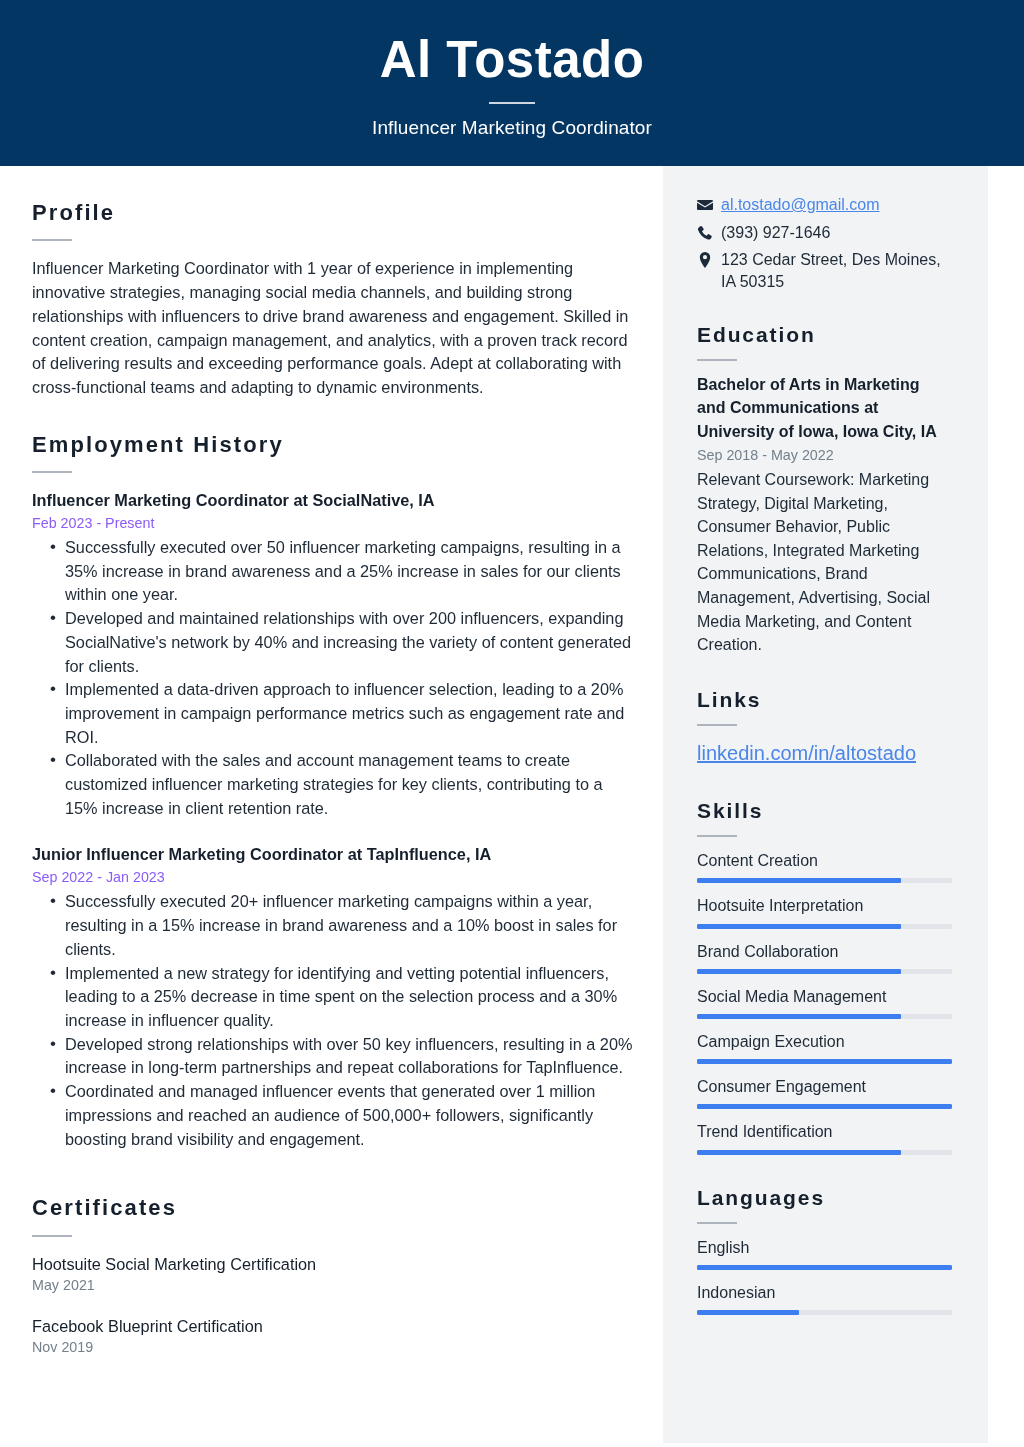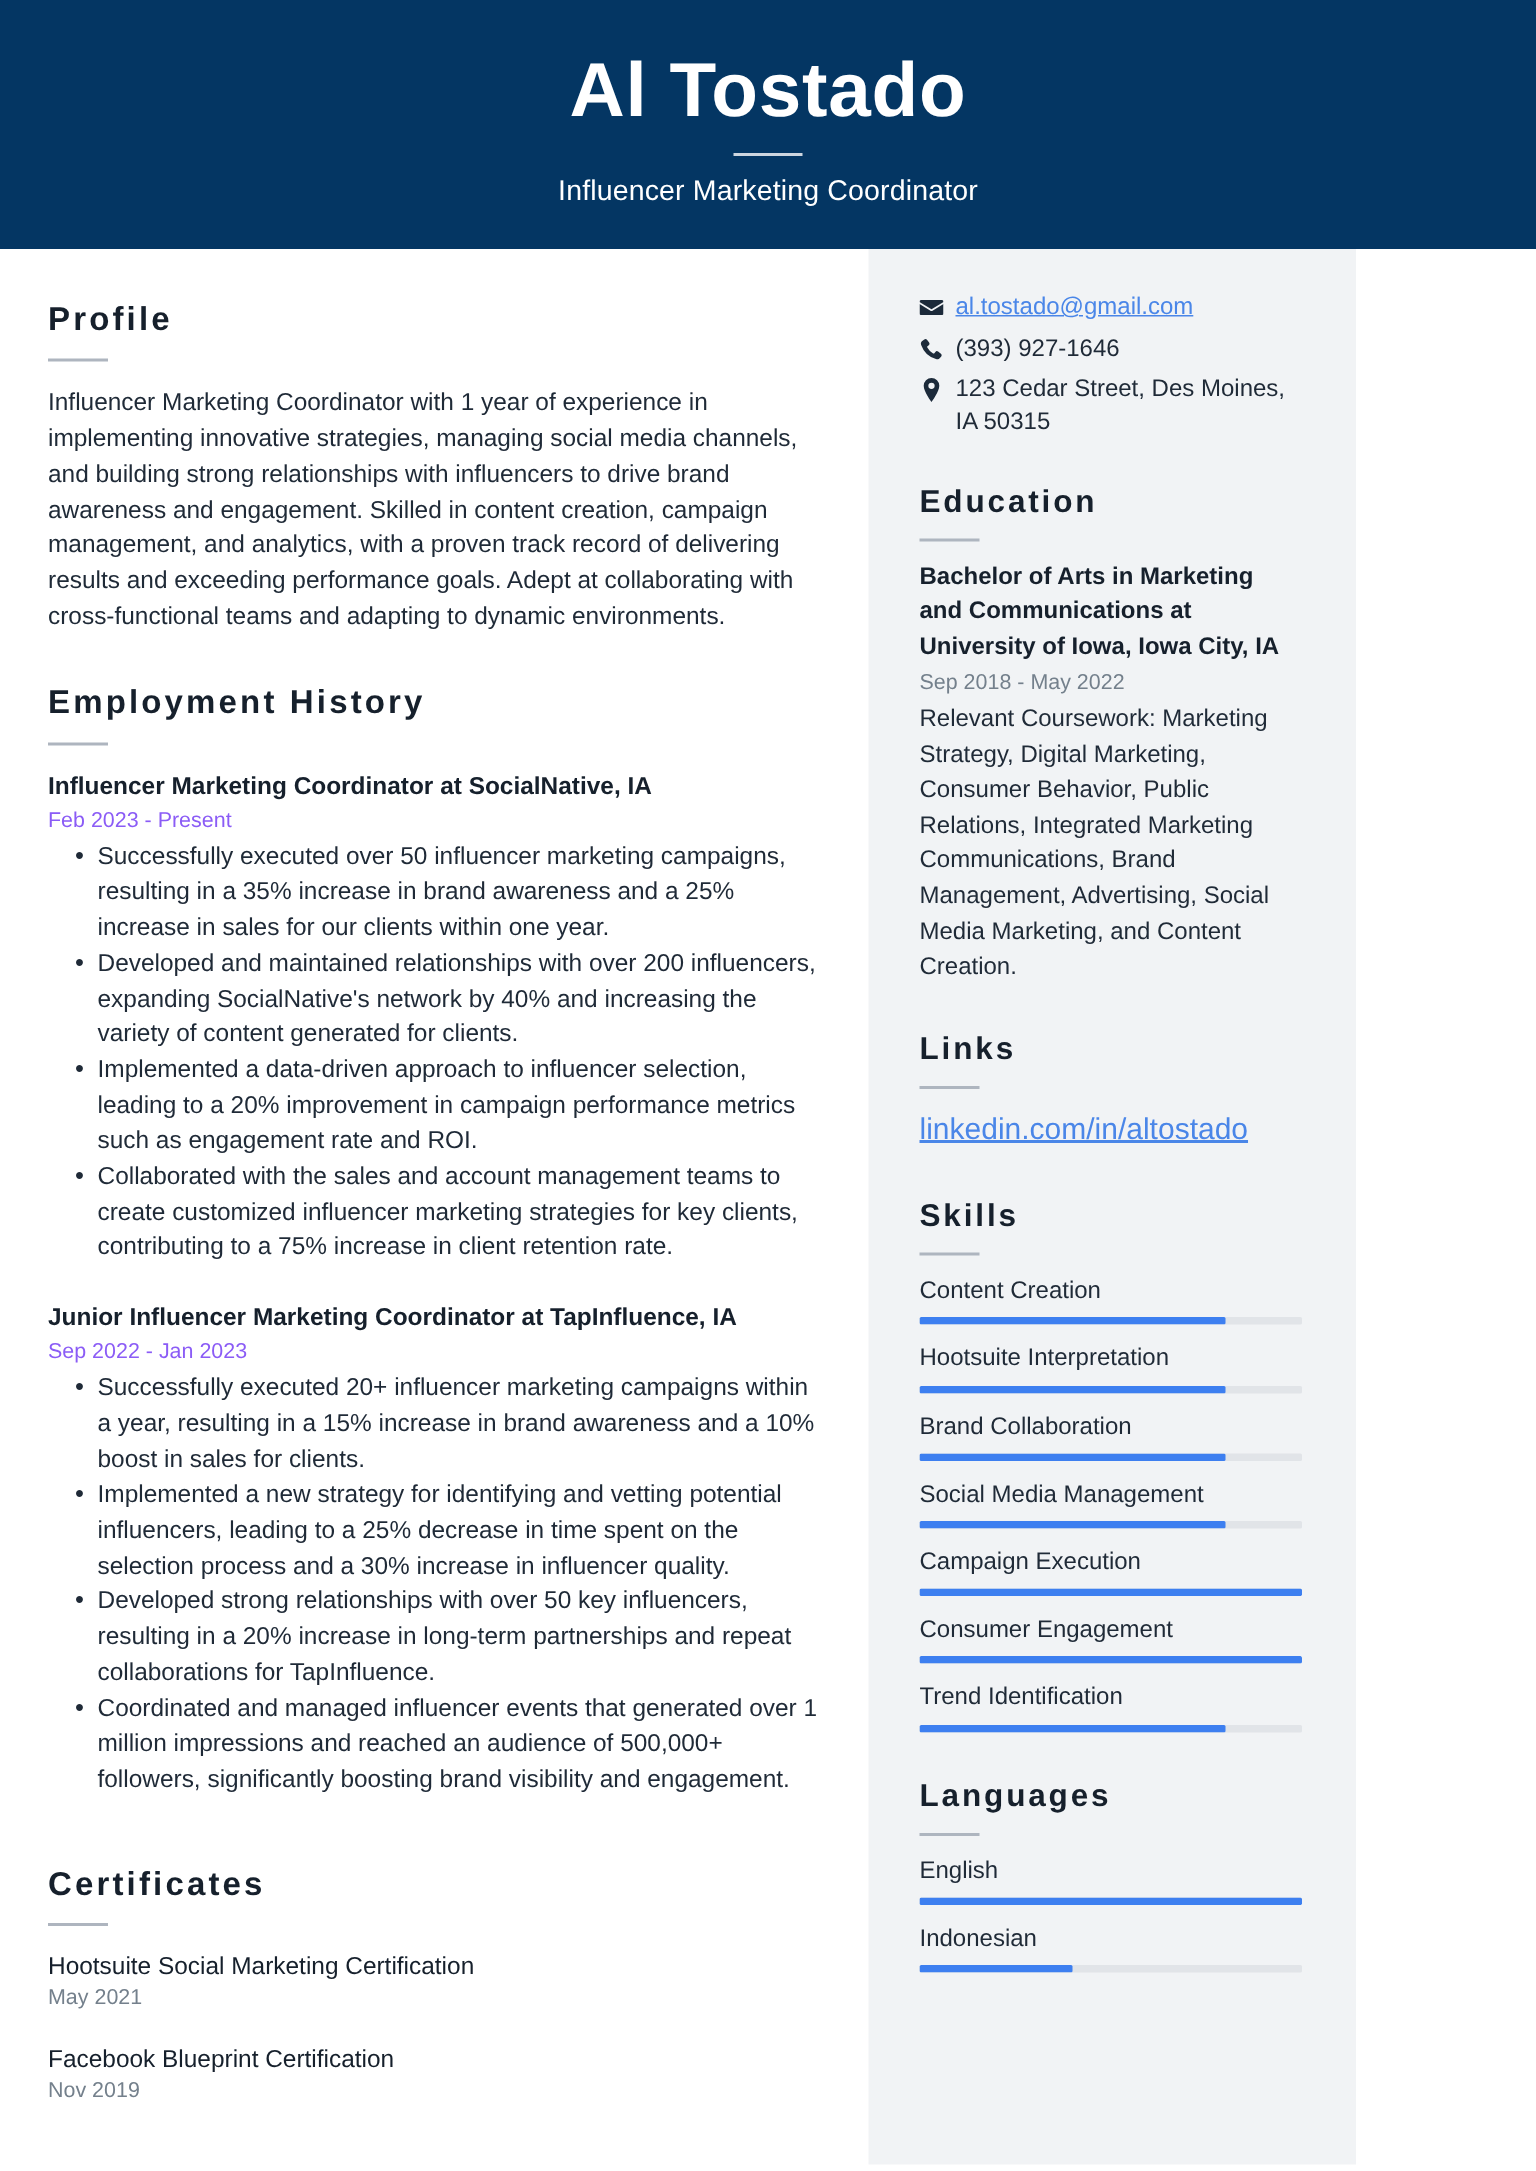--- a/index.html
+++ b/index.html
@@ -43,21 +43,21 @@
     letter-spacing: 0.1px;
   }
 
   
   .body-wrap {
     display: flex;
     height: 1277px;
     align-items: stretch;
   }
   .main-col {
-    width: 579px;
+    width: 663px;
     background: #ffffff;
     padding: 34px 30px 0 32px;
   }
   .side-col {
     width: 325px;
     background: #f1f3f5;
     padding: 30px 36px 0 34px;
   }
 
   
@@ -238,21 +238,21 @@
       <div class="sec-title">Employment History</div>
       <div class="sec-rule"></div>
 
       <div class="job">
         <div class="job-title">Influencer Marketing Coordinator at SocialNative, IA</div>
         <div class="job-date">Feb 2023 - Present</div>
         <ul class="bullets">
           <li>Successfully executed over 50 influencer marketing campaigns, resulting in a 35% increase in brand awareness and a 25% increase in sales for our clients within one year.</li>
           <li>Developed and maintained relationships with over 200 influencers, expanding SocialNative's network by 40% and increasing the variety of content generated for clients.</li>
           <li>Implemented a data-driven approach to influencer selection, leading to a 20% improvement in campaign performance metrics such as engagement rate and ROI.</li>
-          <li>Collaborated with the sales and account management teams to create customized influencer marketing strategies for key clients, contributing to a 75% increase in client retention rate.</li>
+          <li>Collaborated with the sales and account management teams to create customized influencer marketing strategies for key clients, contributing to a 15% increase in client retention rate.</li>
         </ul>
       </div>
 
       <div class="gap-job"></div>
 
       <div class="job">
         <div class="job-title">Junior Influencer Marketing Coordinator at TapInfluence, IA</div>
         <div class="job-date">Sep 2022 - Jan 2023</div>
         <ul class="bullets">
           <li>Successfully executed 20+ influencer marketing campaigns within a year, resulting in a 15% increase in brand awareness and a 10% boost in sales for clients.</li>

